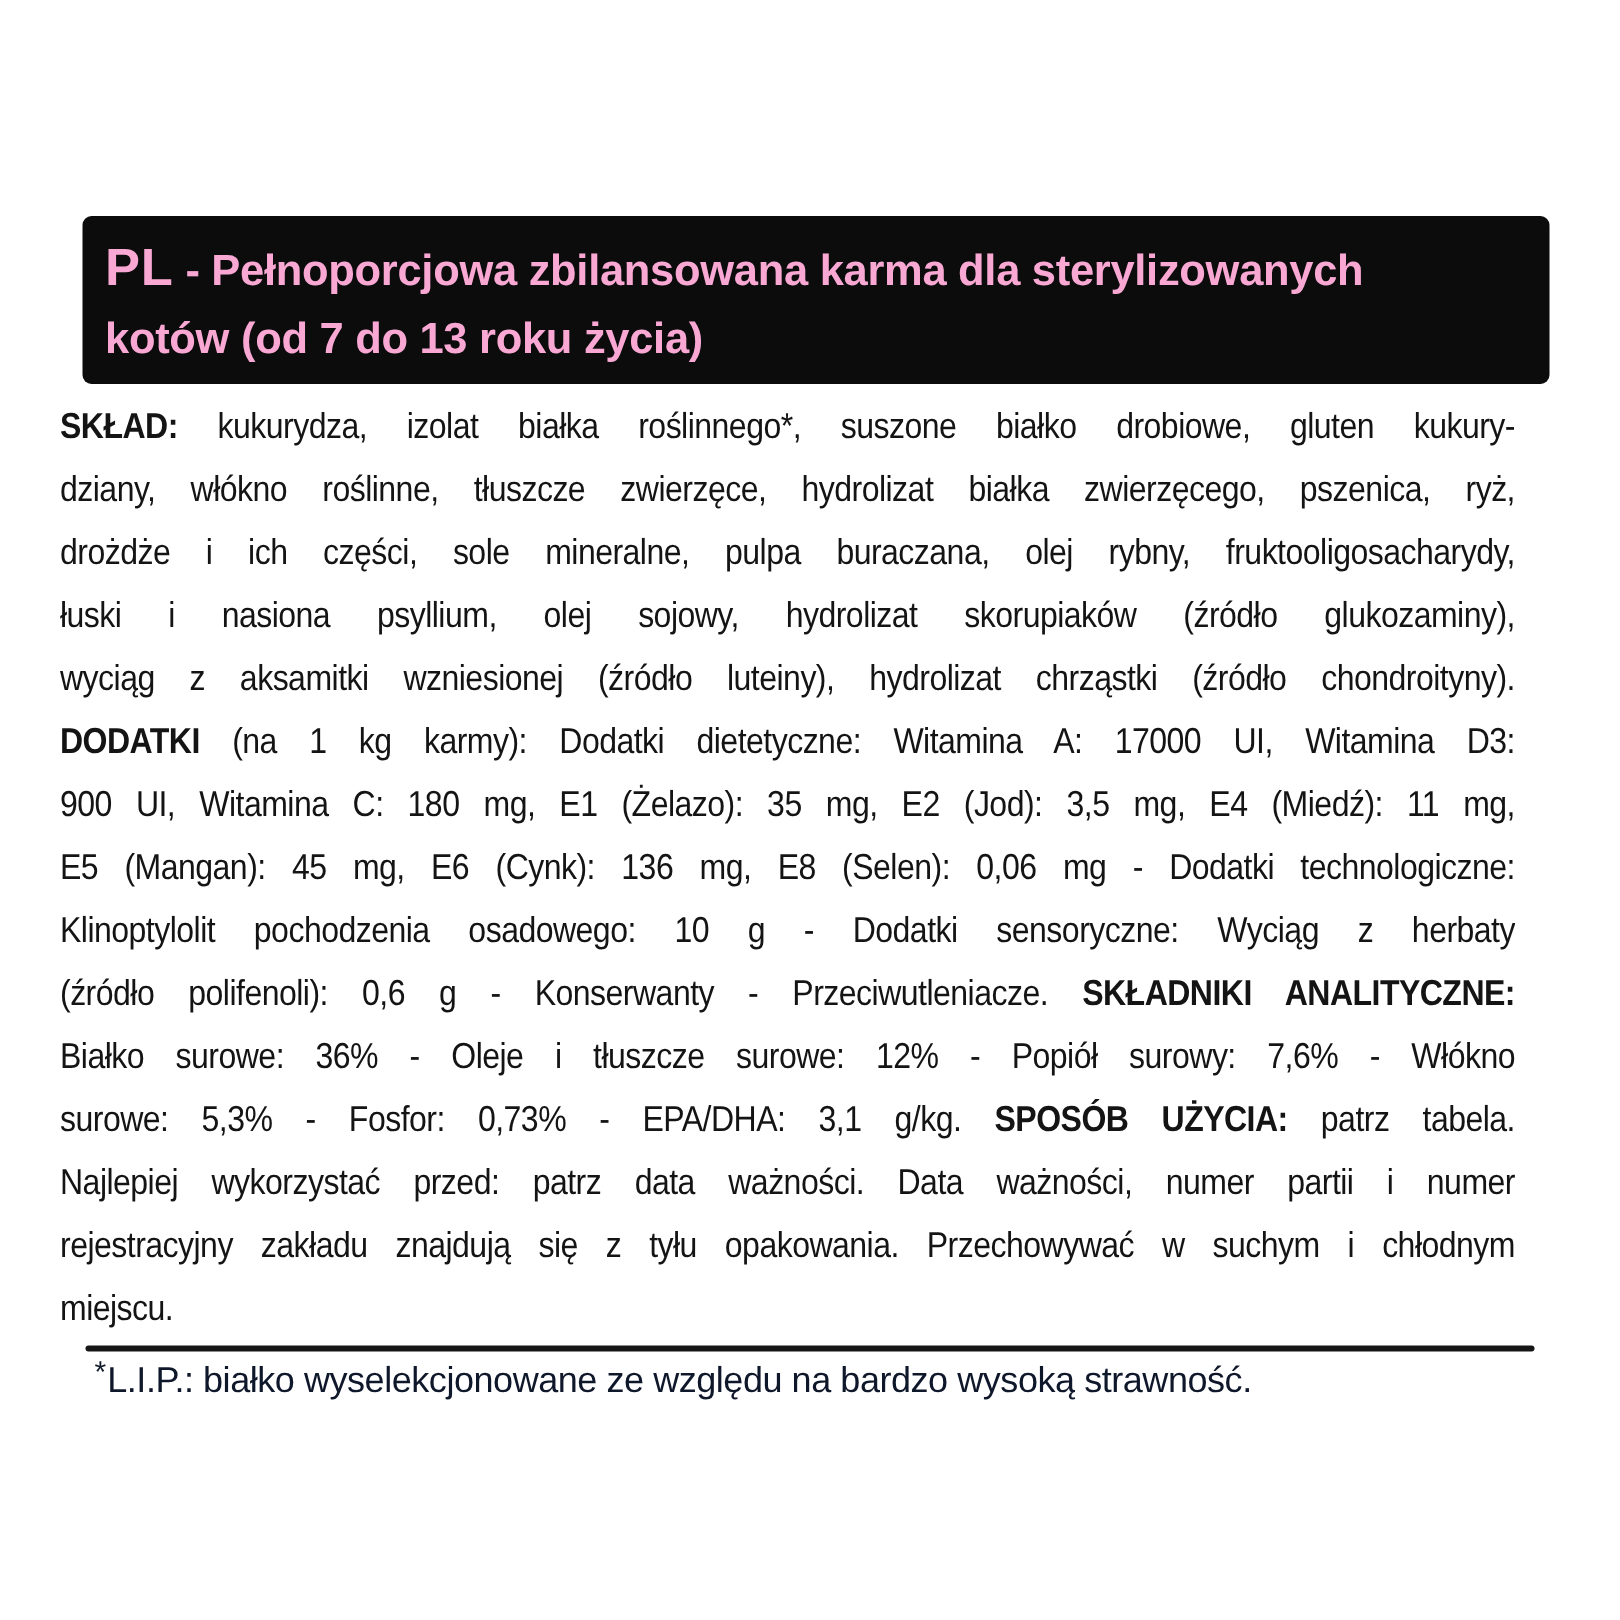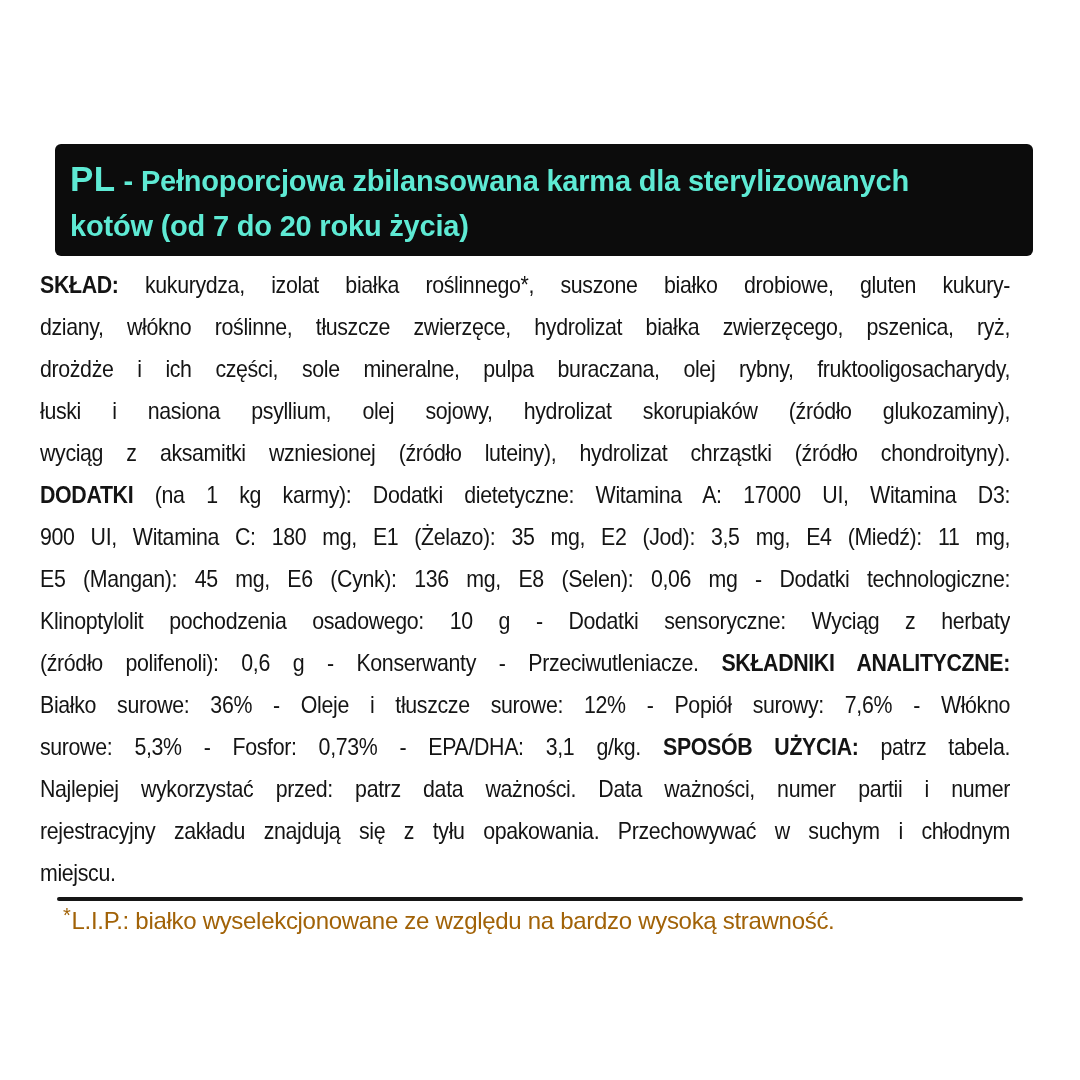--- a/index.html
+++ b/index.html
@@ -16,21 +16,21 @@
   
   .header-bar {
     position: absolute;
     left: 55px;
     top: 144px;
     width: 978px;
     height: 112px;
     box-sizing: border-box;
     background: #0c0c0c;
     border-radius: 6px;
-    color: #5eead4;
+    color: #f9a8d4;
     padding: 12px 15px 0 15px;
   }
   .header-line {
     font-weight: bold;
     font-size: 29px;
     line-height: 45px;
     letter-spacing: -0.2px;
     white-space: nowrap;
   }
   .lang-code { font-size: 35px; letter-spacing: 0.5px; }
@@ -67,39 +67,39 @@
     height: 4px;
     background: #161616;
     border-radius: 2px;
   }
   .footnote {
     position: absolute;
     left: 63px;
     top: 907px;
     font-size: 24px;
     letter-spacing: -0.3px;
-    color: #a16207;
+    color: #0f172a;
     white-space: nowrap;
   }
   .fn-mark {
     display: inline-block;
     position: relative;
     top: -7px;
     font-size: 20px;
     margin-right: 1px;
   }
 </style>
 </head>
 <body>
 
 <div class="canvas">
 
   <div class="header-bar">
     <div class="header-line"><span class="lang-code">PL</span><span class="header-sep"> - </span><span>Pełnoporcjowa zbilansowana karma dla sterylizowanych</span></div>
-    <div class="header-line">kotów (od 7 do 20 roku życia)</div>
+    <div class="header-line">kotów (od 7 do 13 roku życia)</div>
   </div>
 
   <div class="body-block" id="body-lines">
       <div class="tline just"><span class="b">SKŁAD:</span><span> kukurydza, izolat białka roślinnego*, suszone białko drobiowe, gluten kukury-</span></div>
       <div class="tline just"><span>dziany, włókno roślinne, tłuszcze zwierzęce, hydrolizat białka zwierzęcego, pszenica, ryż,</span></div>
       <div class="tline just"><span>drożdże i ich części, sole mineralne, pulpa buraczana, olej rybny, fruktooligosacharydy,</span></div>
       <div class="tline just"><span>łuski i nasiona psyllium, olej sojowy, hydrolizat skorupiaków (źródło glukozaminy),</span></div>
       <div class="tline just"><span>wyciąg z aksamitki wzniesionej (źródło luteiny), hydrolizat chrząstki (źródło chondroityny).</span></div>
       <div class="tline just"><span class="b">DODATKI</span><span> (na 1 kg karmy): Dodatki dietetyczne: Witamina A: 17000 UI, Witamina D3:</span></div>
       <div class="tline just"><span>900 UI, Witamina C: 180 mg, E1 (Żelazo): 35 mg, E2 (Jod): 3,5 mg, E4 (Miedź): 11 mg,</span></div>

